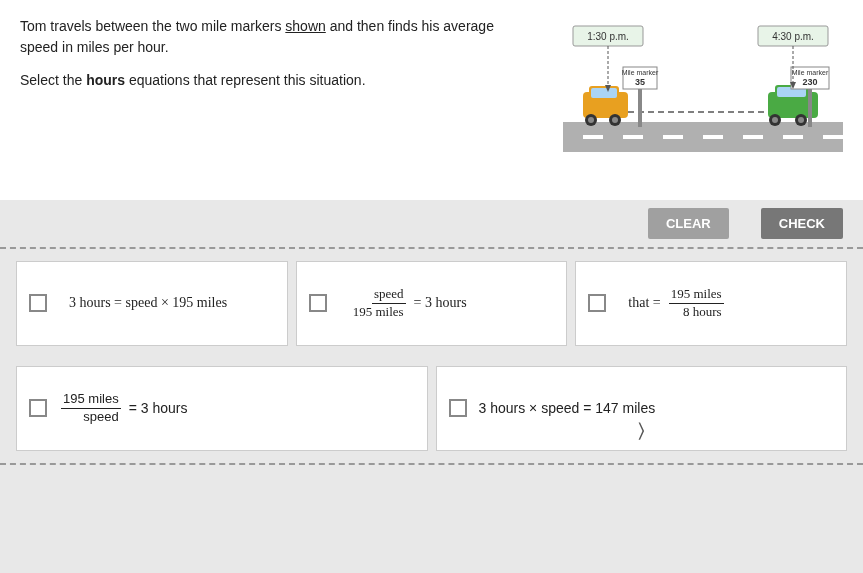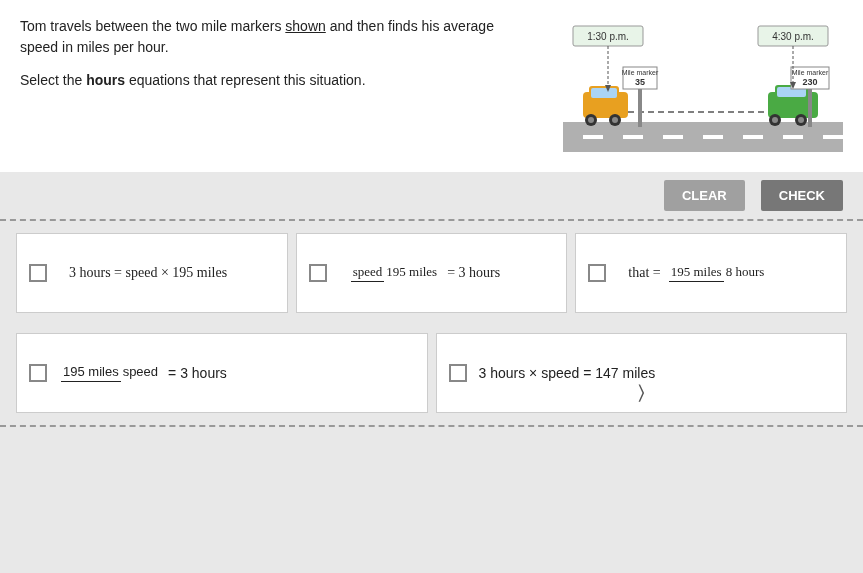--- a/index.html
+++ b/index.html
@@ -10,21 +10,21 @@
       background: #e8e8e8;
       overflow: hidden;
       position: relative;
     }
 
     
     .top-section {
       display: flex;
       background: #ffffff;
       padding: 16px 20px 12px 20px;
-      height: 172px;
+      height: 200px;
       position: relative;
     }
 
     .problem-text {
       flex: 1;
       max-width: 500px;
     }
 
     .problem-text p {
       font-size: 14px;
@@ -51,21 +51,21 @@
       height: 100%;
     }
 
     
     .buttons-row {
       display: flex;
       justify-content: flex-end;
       align-items: center;
       padding: 8px 20px;
       background: #e8e8e8;
-      gap: 0;
+      gap: 16px;
     }
 
     .btn-clear {
       background: #a0a0a0;
       color: white;
       border: none;
       padding: 8px 18px;
       font-size: 13px;
       font-weight: bold;
       cursor: pointer;
@@ -145,22 +145,22 @@
       font-size: 14px;
       color: #222;
       display: flex;
       align-items: center;
       flex-wrap: wrap;
       gap: 4px;
     }
 
     .frac {
       display: inline-flex;
-      flex-direction: row;
-      align-items: flex-start;
+      flex-direction: column;
+      align-items: flex-end;
       vertical-align: middle;
       margin: 8px 2px;
     }
 
     .frac .num {
       border-bottom: 1.5px solid #222;
       padding: 0 2px;
       font-size: 13px;
       line-height: 1.3;
     }

